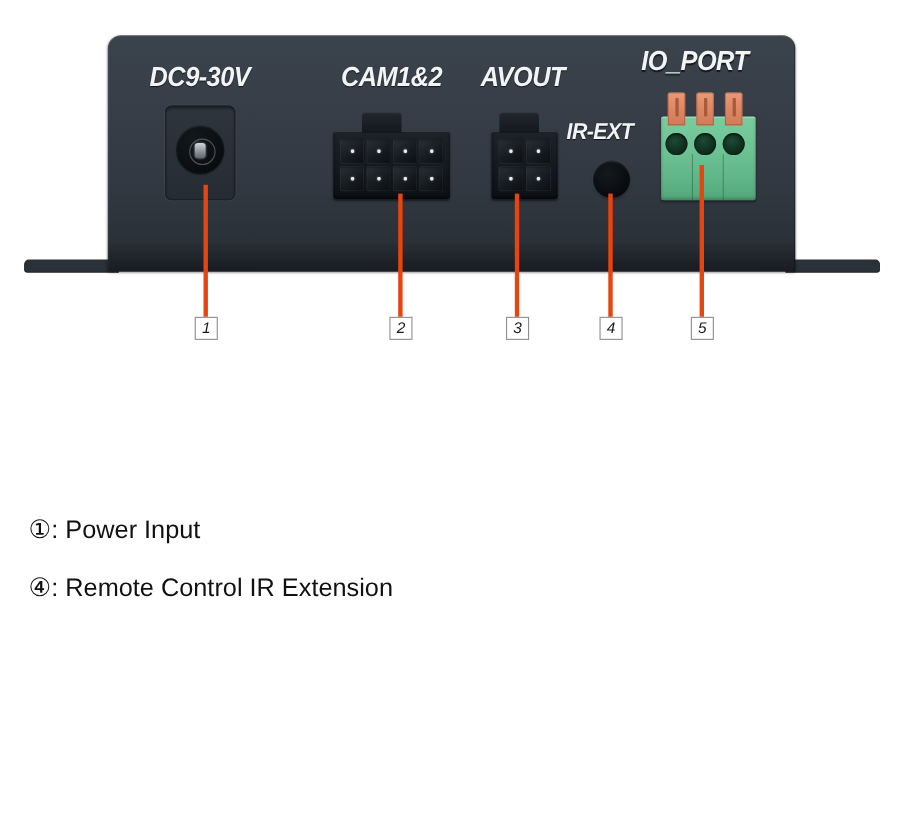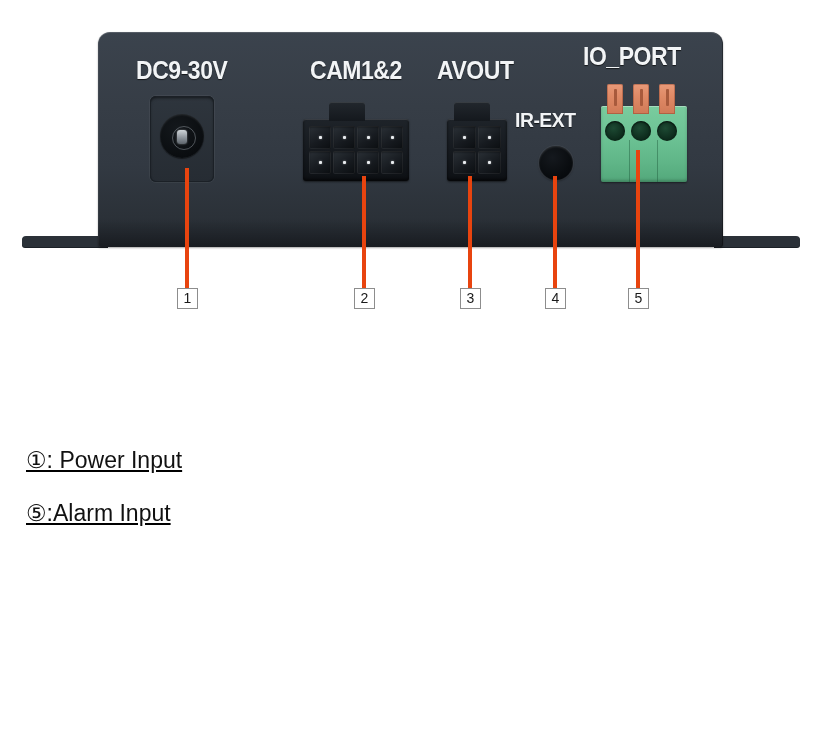--- a/index.html
+++ b/index.html
@@ -14,20 +14,21 @@
     font-family: "Liberation Sans", sans-serif;
     overflow: hidden;
   }
 
   
   #diagram {
     position: absolute;
     left: 0; top: 0;
     width: 821px;
     height: 330px;
+    font-style: italic;
   }
 
   
   .flange {
     position: absolute;
     background: #2b3138;
     height: 11px;
   }
   .flange.left {
     left: 22px;
@@ -264,23 +265,22 @@
     font-family: "Liberation Sans", sans-serif;
     font-size: 14px;
     line-height: 18px;
     text-align: center;
   }
 
   
   #legend {
     position: absolute;
     left: 26px;
-    top: 434px;
+    top: 455px;
     width: 780px;
-    text-decoration: underline;
   }
   .legend-row {
     height: 53px;
     display: flex;
     align-items: center;
     color: #111111;
     font-family: "Liberation Sans", sans-serif;
     font-size: 23px;
     white-space: pre;
   }
@@ -353,14 +353,14 @@
 
   <div class="num-box" style="left:177px; top:288px;">1</div>
   <div class="num-box" style="left:354px; top:288px;">2</div>
   <div class="num-box" style="left:460px; top:288px;">3</div>
   <div class="num-box" style="left:545px; top:288px;">4</div>
   <div class="num-box" style="left:628px; top:288px;">5</div>
 </div>
 
 <div id="legend">
   <div class="legend-row">①: Power Input</div>
-  <div class="legend-row">⑤:Alarm Input</div>
+  <div class="legend-row">④: Remote Control IR Extension</div>
 </div>
 
 </body></html>

